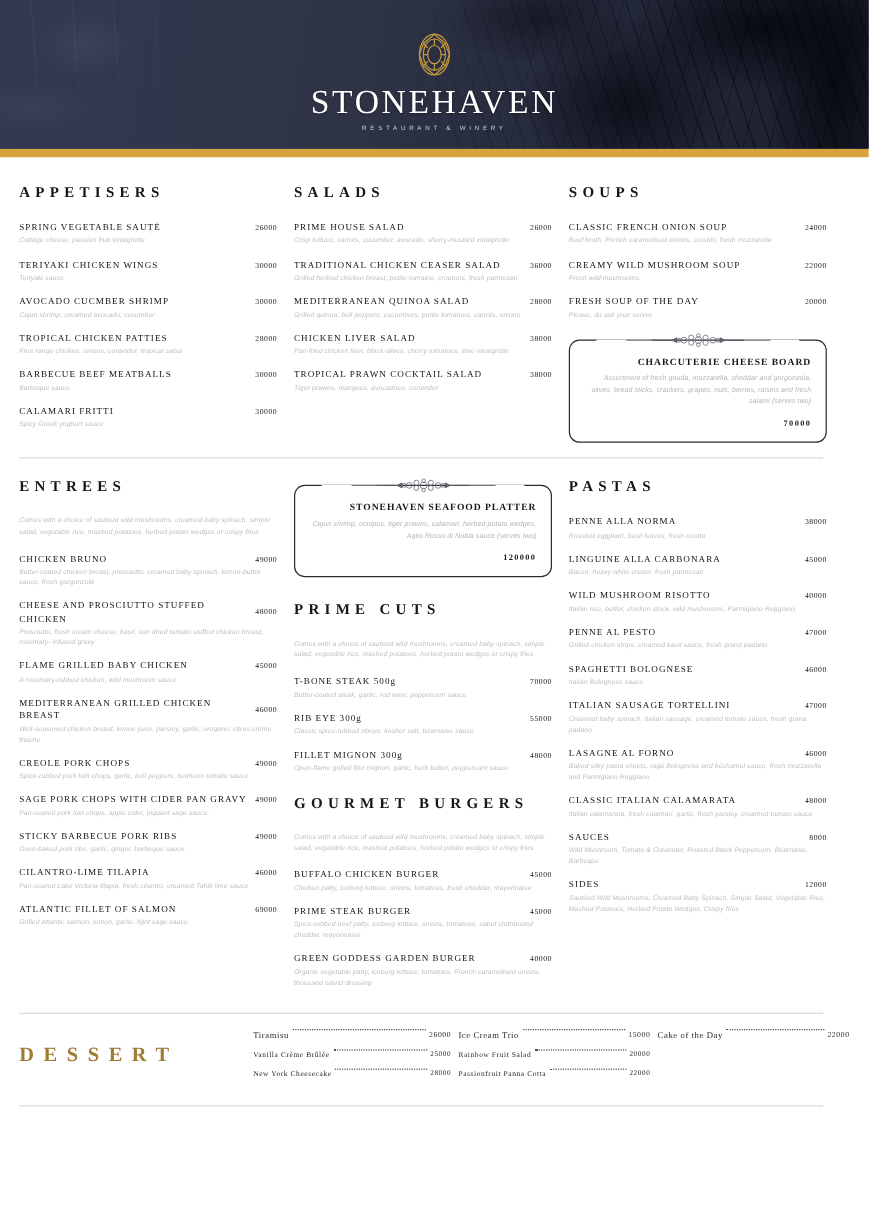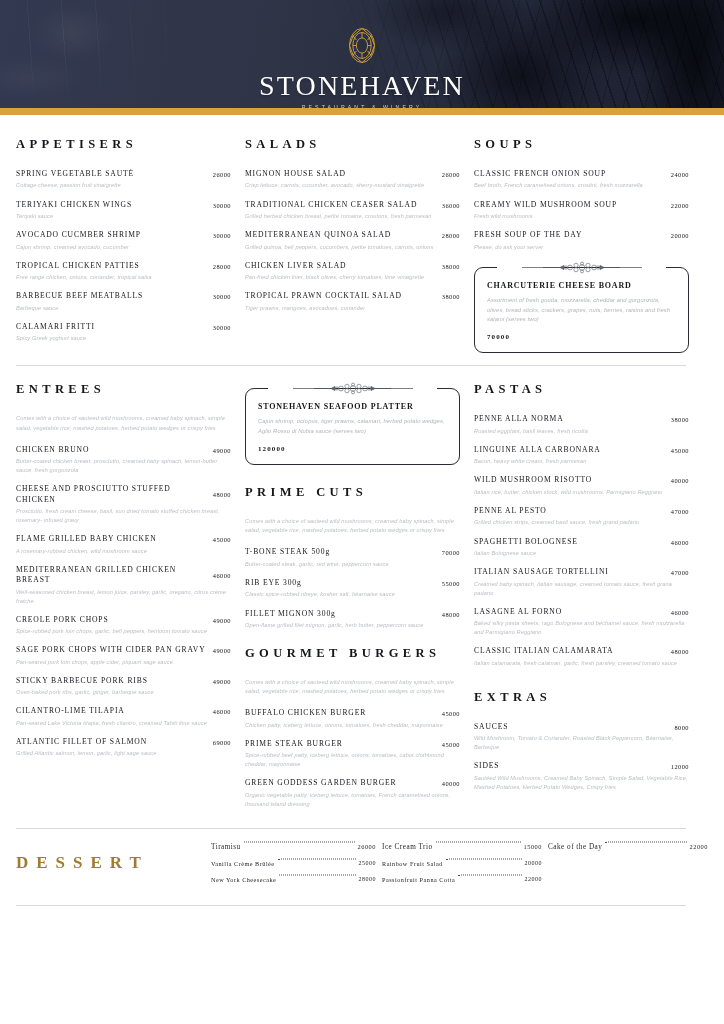--- a/index.html
+++ b/index.html
@@ -10,21 +10,21 @@
     background: #ffffff;
     font-family: "Liberation Serif", serif;
     overflow: hidden;
     position: relative;
   }
 
   
   .header {
     position: relative;
     width: 724px;
-    height: 108px;
+    height: 124px;
     background: #2e3347;
     overflow: hidden;
   }
   .marble {
     position: absolute;
     inset: 0;
     background:
       radial-gradient(ellipse 180px 90px at 88% 18%, rgba(5,6,12,.85), transparent 62%),
       radial-gradient(ellipse 140px 120px at 72% 70%, rgba(8,9,16,.75), transparent 60%),
       radial-gradient(ellipse 90px 200px at 96% 55%, rgba(4,5,10,.80), transparent 64%),
@@ -153,21 +153,21 @@
     display: flex;
     align-items: center;
     justify-content: center;
     height: 13px;
     margin-bottom: -7px;
   }
   .feature-box {
     border: 1px solid #2a2c33;
     border-radius: 9px;
     padding: 13px 12px 11px;
-    text-align: left;
+    text-align: right;
     background: #fff;
     position: relative;
   }
   .feature-box::before,
   .feature-box::after {
     content: "";
     position: absolute;
     top: -1px;
     width: 46px;
     height: 12px;
@@ -318,21 +318,21 @@
             <div class="item-desc">Spicy Greek yoghurt sauce</div>
           </div>
         </div>
     </div>
 
     <div>
       <div class="sec-title">SALADS</div>
       <div id="list-salads">
           <div class="item">
             <div class="item-head">
-              <div class="item-name">MIGNON HOUSE SALAD</div>
+              <div class="item-name">PRIME HOUSE SALAD</div>
               <div class="item-price">26000</div>
             </div>
             <div class="item-desc">Crisp lettuce, carrots, cucumber, avocado, sherry-mustard vinaigrette</div>
           </div>
           <div class="item">
             <div class="item-head">
               <div class="item-name">TRADITIONAL CHICKEN CEASER SALAD</div>
               <div class="item-price">36000</div>
             </div>
             <div class="item-desc">Grilled herbed chicken breast, petite romaine, croutons, fresh parmesan</div>
@@ -637,21 +637,20 @@
           </div>
           <div class="item">
             <div class="item-head">
               <div class="item-name">CLASSIC ITALIAN CALAMARATA</div>
               <div class="item-price">48000</div>
             </div>
             <div class="item-desc">Italian calamarata, fresh calamari, garlic, fresh parsley, creamed tomato sauce</div>
           </div>
         </div>
 
-      <div class="sec-title" style="margin-top:22px">EXTRAS</div>
       <div id="list-extras">
           <div class="item">
             <div class="item-head">
               <div class="item-name">SAUCES</div>
               <div class="item-price">8000</div>
             </div>
             <div class="item-desc">Wild Mushroom, Tomato &amp; Coriander, Roasted Black Peppercorn, Béarnaise, Barbeque</div>
           </div>
           <div class="item">
             <div class="item-head">

